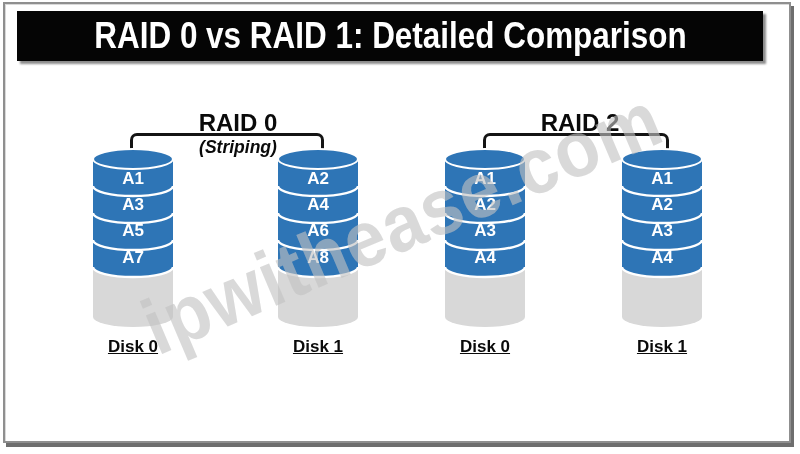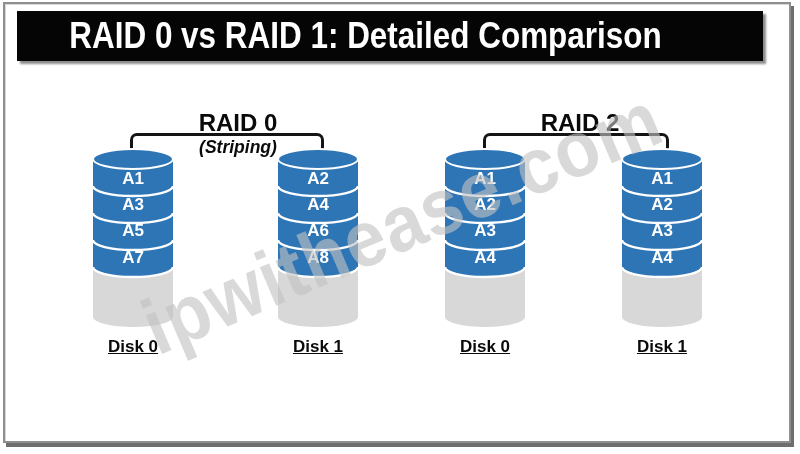--- a/index.html
+++ b/index.html
@@ -8,21 +8,21 @@
     font-family:"Liberation Sans","DejaVu Sans",sans-serif;
   }
   .frame{
     position:absolute;left:3px;top:2px;right:9px;bottom:11px;
     border:2px solid #8f8f8f;
     box-shadow:3px 4px 0 #6e6e6e, inset 1px 1px 0 #d9d9d9;
     pointer-events:none;
   }
   .title-bar{
     position:absolute;left:17px;top:11px;width:746px;height:50px;
-    background:#050505;display:flex;align-items:center;
+    background:#050505;display:flex;align-items:center;justify-content:center;
     box-shadow:3px 3px 2px rgba(0,0,0,0.45);z-index:5;
   }
   .title-text{
     color:#ffffff;font-weight:bold;font-size:37px;white-space:nowrap;
     display:inline-block;transform:scaleX(0.85);transform-origin:center;
   }
   .raid-label{
     position:absolute;top:109px;transform:translateX(-50%);
     font-weight:bold;font-size:24px;color:#0a0a0a;white-space:nowrap;z-index:3;
   }

